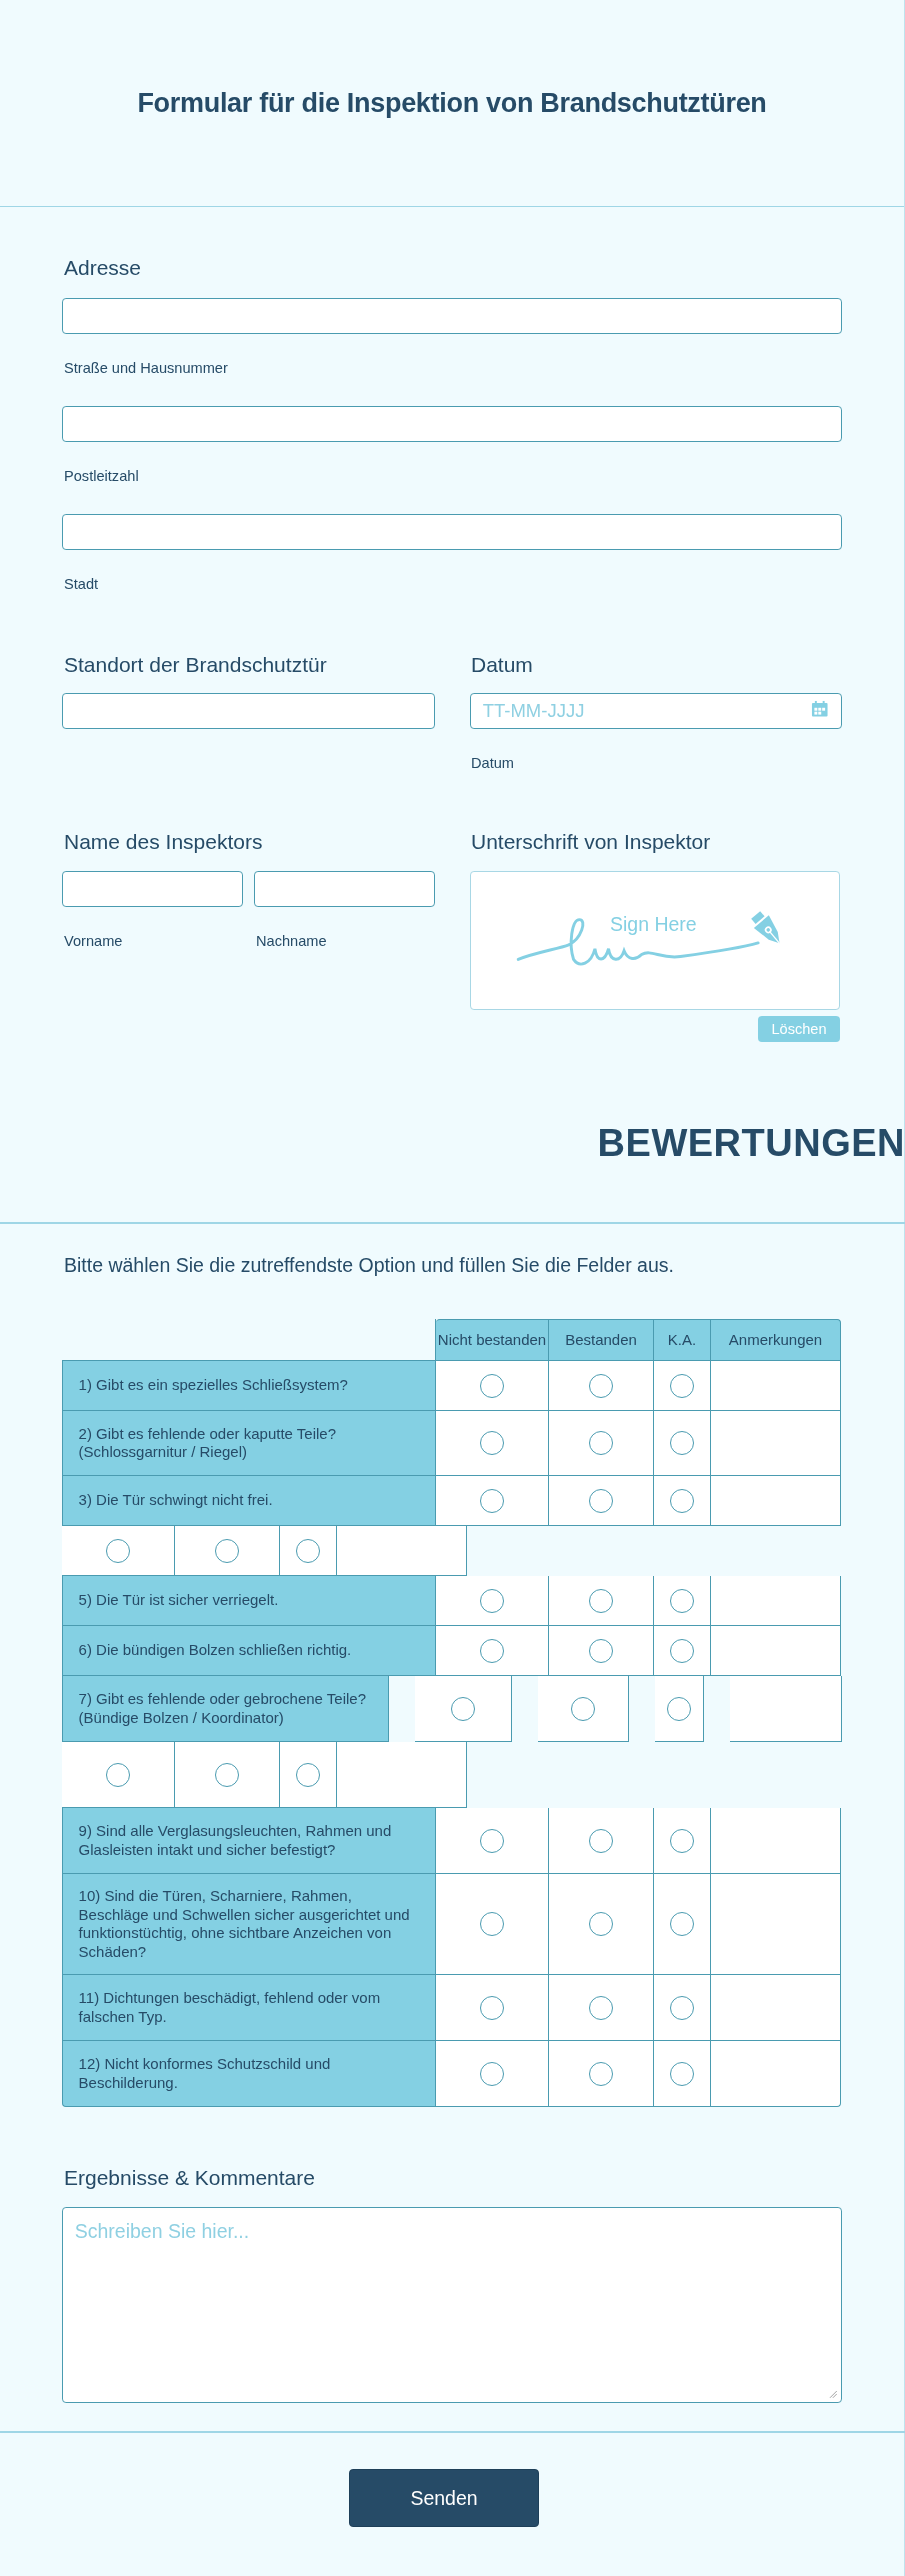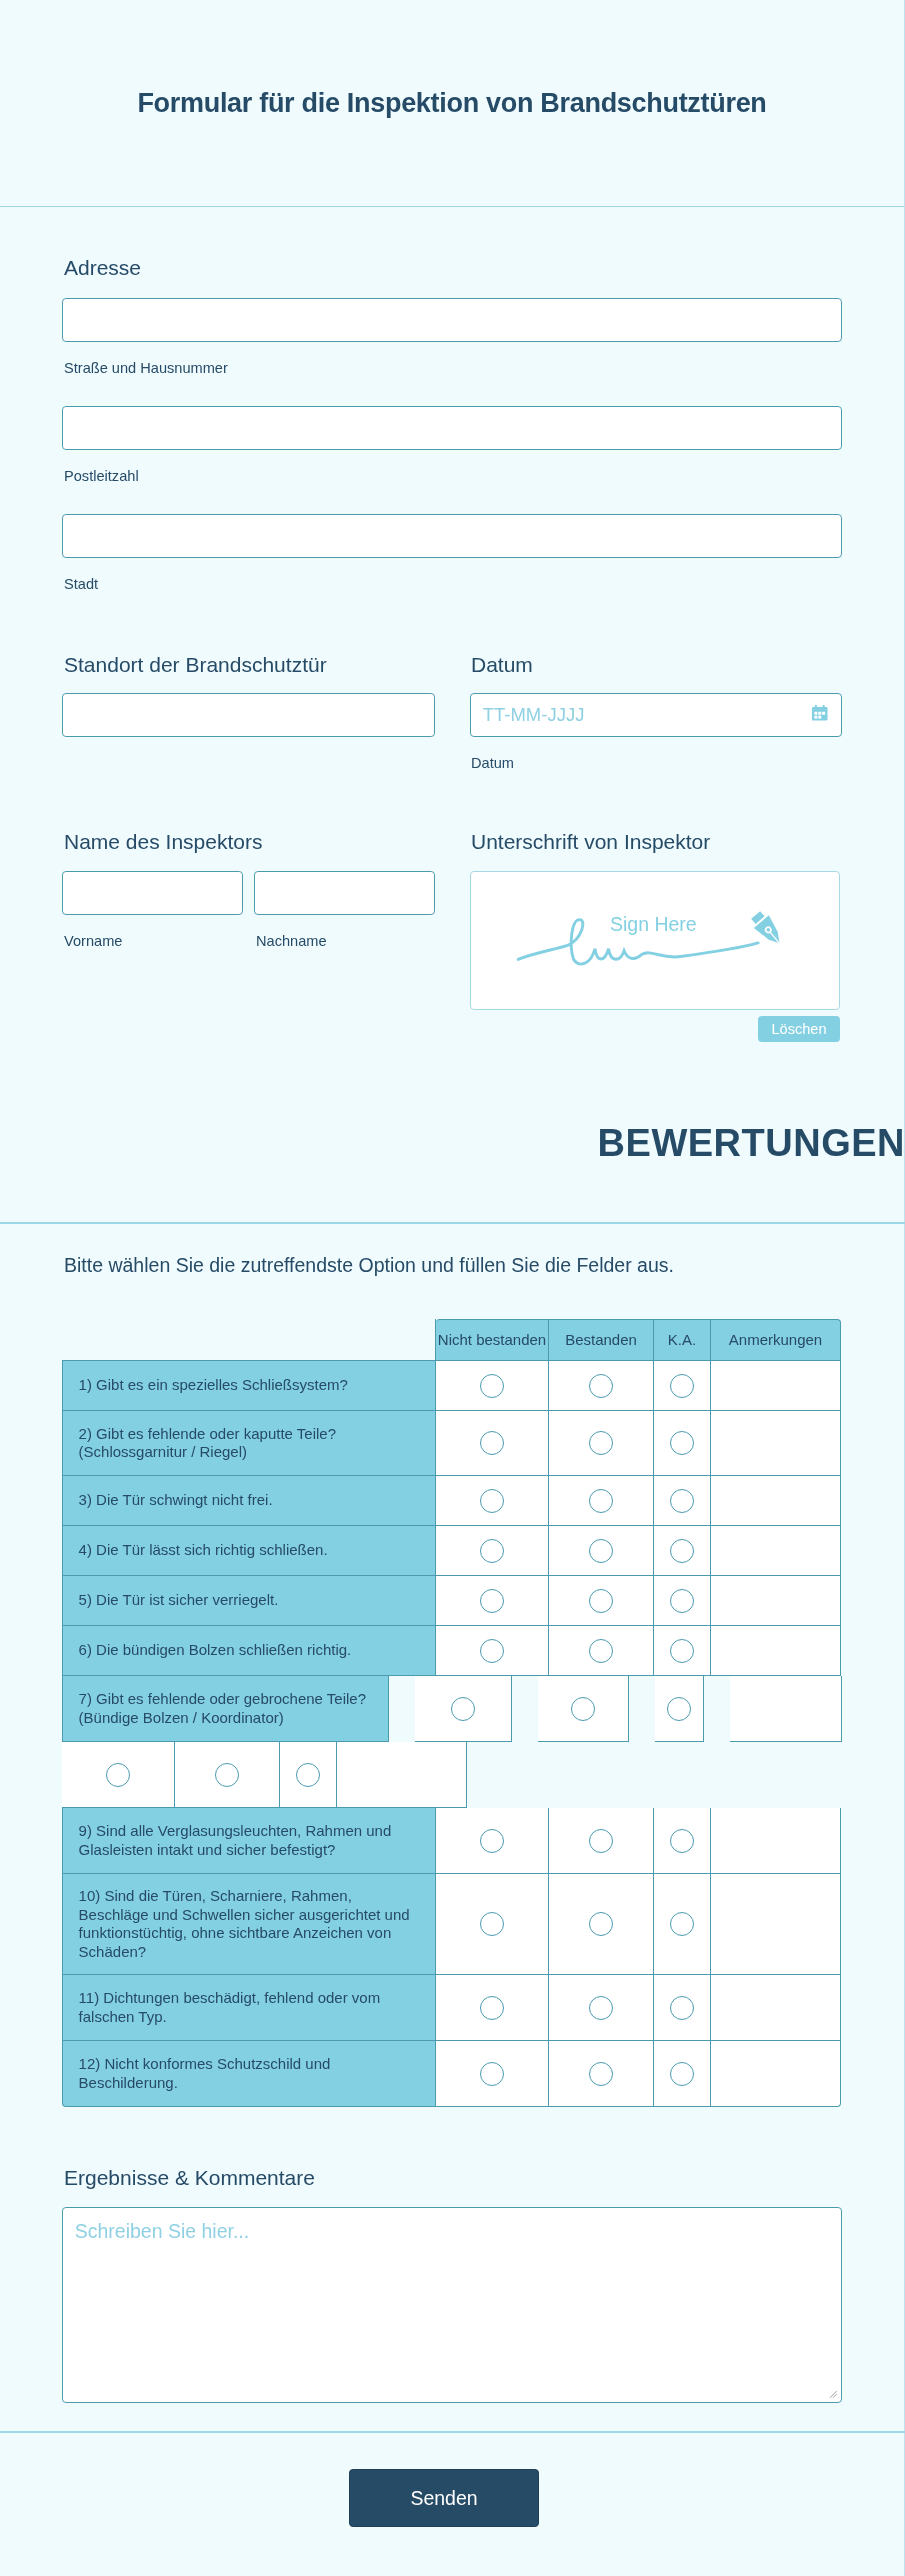--- a/index.html
+++ b/index.html
@@ -6,21 +6,21 @@
   html, body { width: 905px; background: #f0fbfe; }
   body { font-family: "Liberation Sans", "DejaVu Sans", sans-serif; color: #264b67; }
   .page { width: 905px; height: 2576px; position: relative; background: #f0fbfe; border-right: 1px solid #bfe3ee; }
 
   .header { height: 207px; border-bottom: 1.9px solid #9fd6e6; display: flex; align-items: center; justify-content: center; }
   .header h1 { font-size: 27px; font-weight: bold; text-align: center; line-height: 55px; color: #264b67; width: 681px; letter-spacing: -0.3px; }
 
   .abs { position: absolute; }
   .label { font-size: 21px; color: #264b67; }
   .sublabel { font-size: 14.6px; color: #264b67; }
-  .input { background: #fff; border: 1.5px solid #4a9bb0; border-radius: 3.9px; height: 44px; }
+  .input { background: #fff; border: 1.5px solid #4a9bb0; border-radius: 3.9px; height: 36px; }
   .placeholder { color: #8fd0e2; font-size: 18.5px; }
 
   .sig-box { background: #fff; border: 1px solid #a8d7e5; border-radius: 3.9px; }
   .clear-btn { background: #84d0e3; color: #fff; font-size: 14.6px; border-radius: 3.9px; display: flex; align-items: center; justify-content: center; }
 
   .section-title { font-size: 38px; font-weight: bold; color: #264b67; text-align: right; letter-spacing: 0.5px; }
   .divider { height: 1.9px; background: #9fd6e6; }
 
   .instruction { font-size: 19.5px; color: #264b67; }
 
@@ -148,21 +148,20 @@
           </div>
           <div class="mcell c2">
             <div class="radio"></div>
           </div>
           <div class="mcell c3">
             <div class="radio"></div>
           </div>
           <div class="mcell c4"></div>
         </div>
         <div class="mrow" style="height: 50px;">
-          <div class="mcell mq">4) Die Tür lässt sich richtig schließen.</div>
           <div class="mcell c1">
             <div class="radio"></div>
           </div>
           <div class="mcell c2">
             <div class="radio"></div>
           </div>
           <div class="mcell c3">
             <div class="radio"></div>
           </div>
           <div class="mcell c4"></div>

